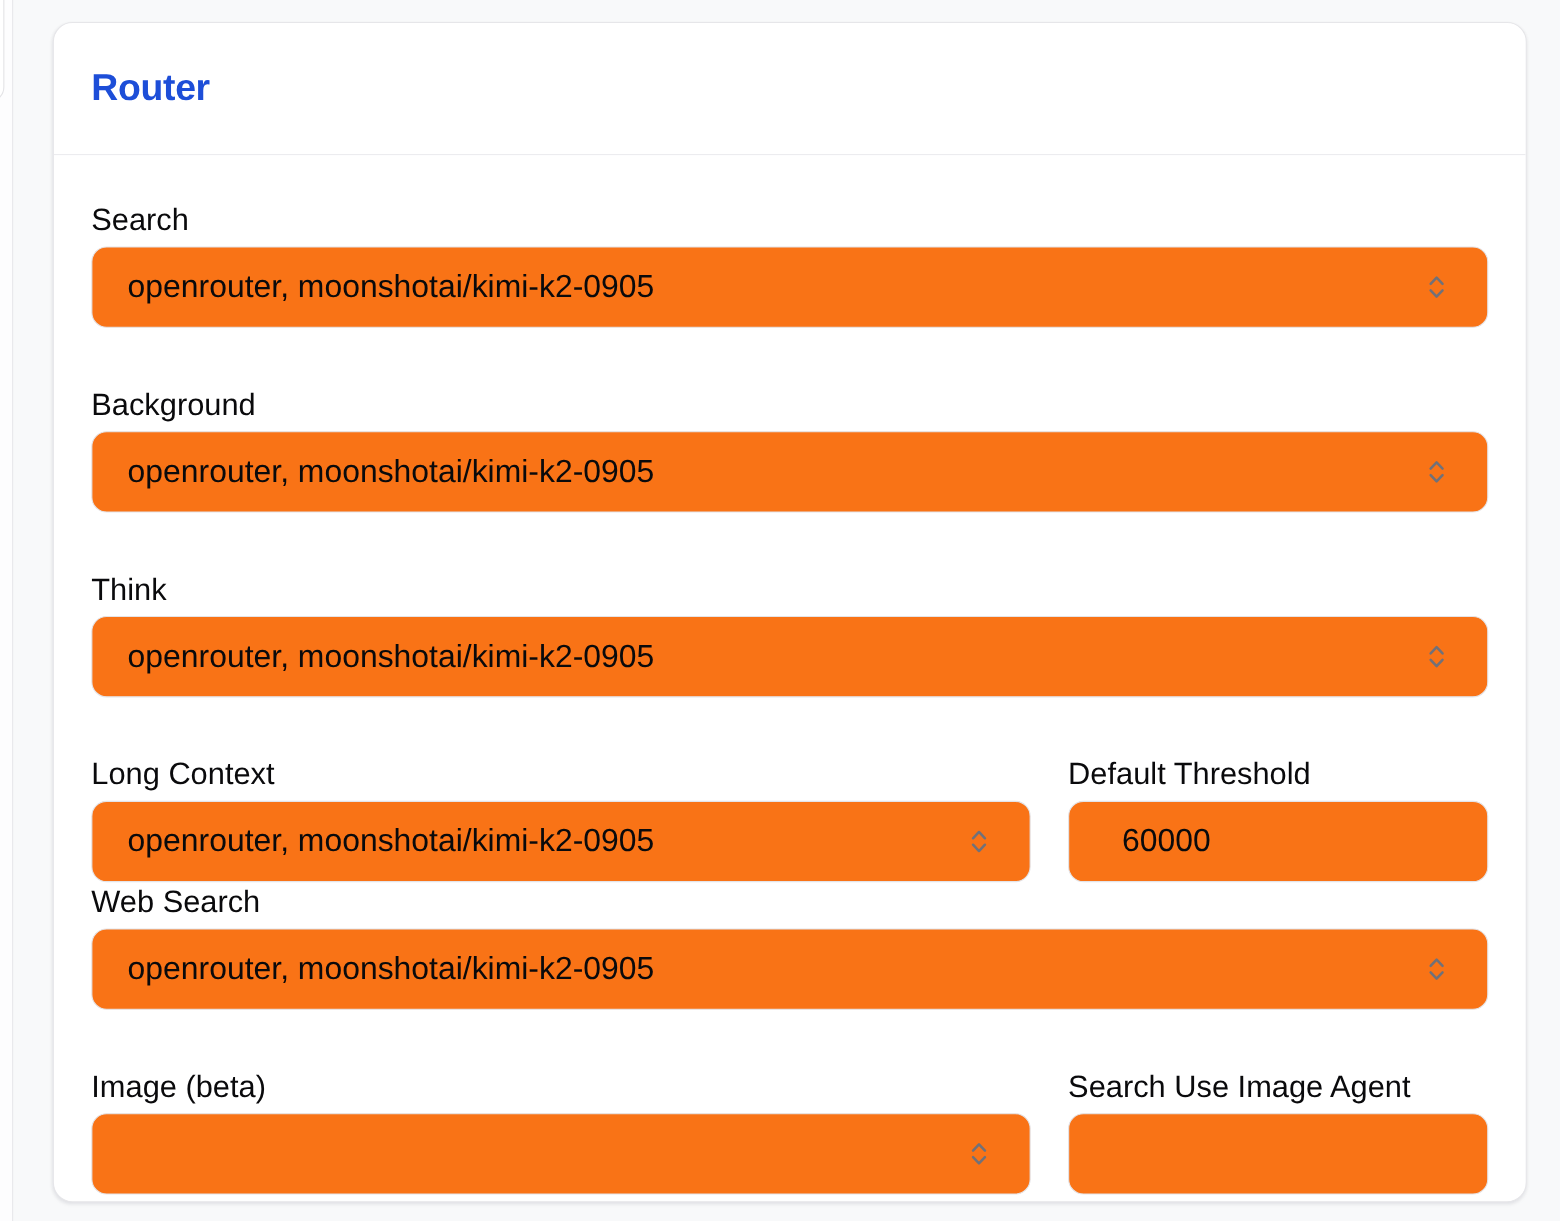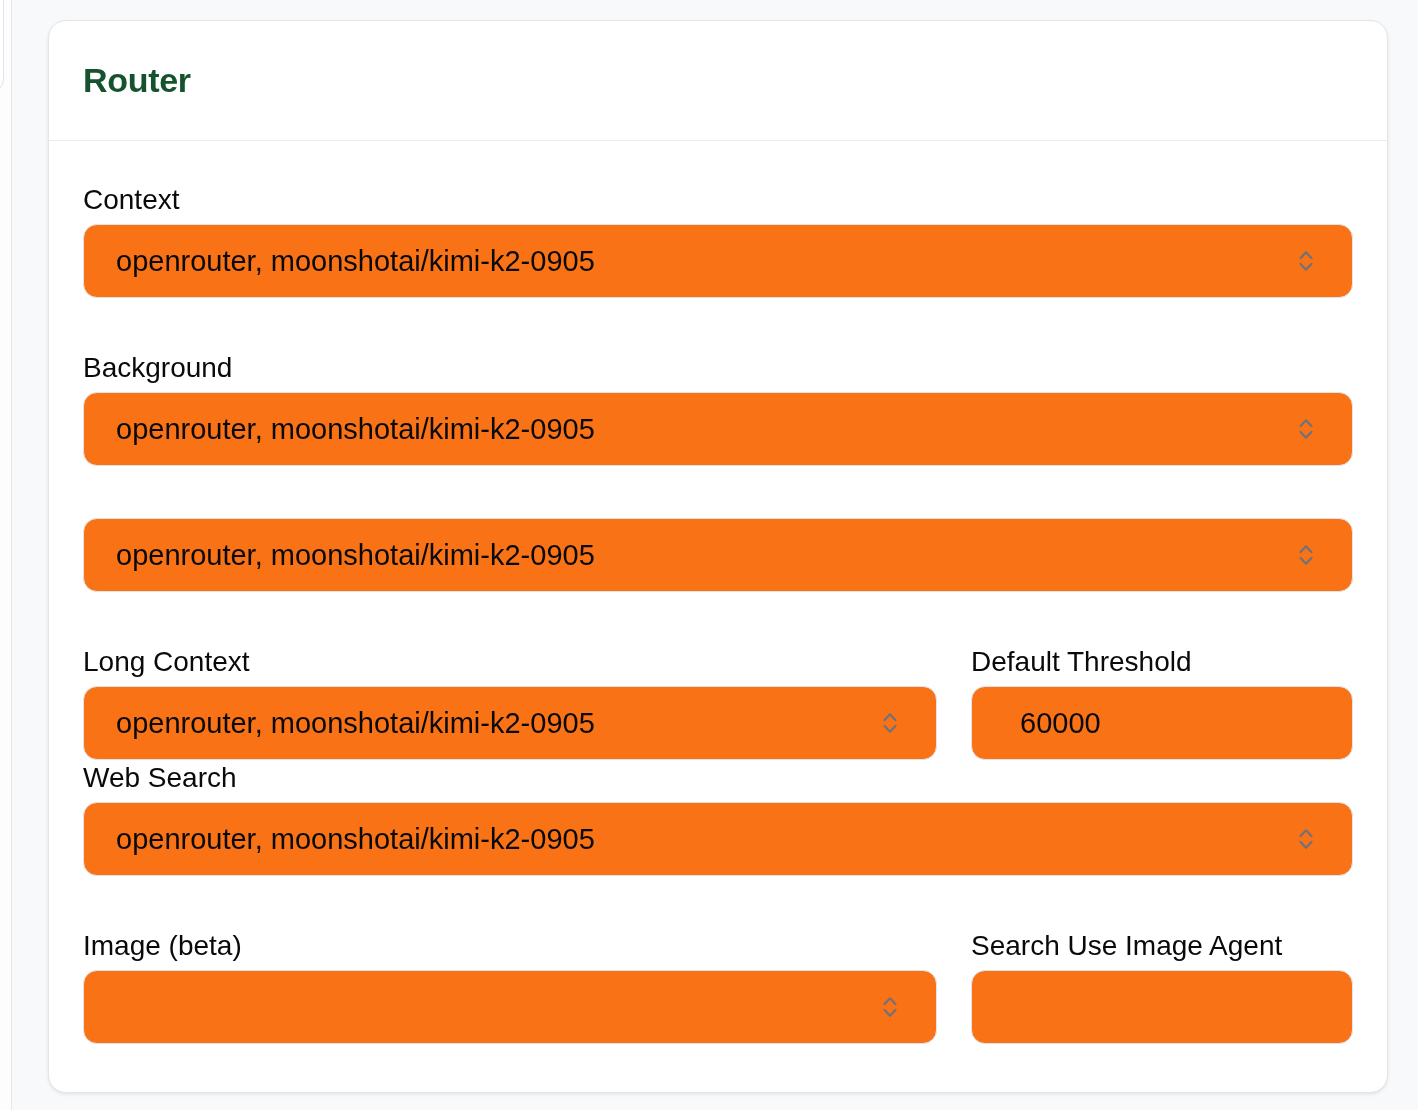--- a/index.html
+++ b/index.html
@@ -41,21 +41,21 @@
   .card-header {
     height: 120px;
     display: flex; align-items: center;
     padding: 0 34px;
     border-bottom: 1px solid #ececef;
   }
   .card-title {
     font-size: 34px;
     font-weight: 700;
     letter-spacing: -0.3px;
-    color: #14532d;
+    color: #1d4ed8;
   }
   .card-body { padding: 41px 34px 34px; }
 
   .field { margin-bottom: 52px; }
   .grid-row {
     display: grid;
     grid-template-columns: 1fr 382px;
     column-gap: 34px;
   }
   .grid-row .field { margin-bottom: 0; }
@@ -108,21 +108,21 @@
   <div class="corner-fragment"></div>
 
   <div class="card">
     <div class="card-header">
       <div class="card-title">Router</div>
     </div>
 
     <div class="card-body">
 
       <div class="field">
-        <div class="field-label">Context</div>
+        <div class="field-label">Search</div>
         <div class="control select" role="button">
           <span class="select-value">openrouter, moonshotai/kimi-k2-0905</span>
           <span class="chevron">
             <svg width="26" height="26" viewBox="0 0 24 24" fill="none" stroke="#717179" stroke-width="2.1" stroke-linecap="round" stroke-linejoin="round">
                 <path d="m7 9.3 5-5.3 5 5.3"></path>
                 <path d="m7 14.7 5 5.3 5-5.3"></path>
               </svg>
           </span>
         </div>
       </div>
@@ -134,20 +134,21 @@
           <span class="chevron">
             <svg width="26" height="26" viewBox="0 0 24 24" fill="none" stroke="#717179" stroke-width="2.1" stroke-linecap="round" stroke-linejoin="round">
                 <path d="m7 9.3 5-5.3 5 5.3"></path>
                 <path d="m7 14.7 5 5.3 5-5.3"></path>
               </svg>
           </span>
         </div>
       </div>
 
       <div class="field">
+        <div class="field-label">Think</div>
         <div class="control select" role="button">
           <span class="select-value">openrouter, moonshotai/kimi-k2-0905</span>
           <span class="chevron">
             <svg width="26" height="26" viewBox="0 0 24 24" fill="none" stroke="#717179" stroke-width="2.1" stroke-linecap="round" stroke-linejoin="round">
                 <path d="m7 9.3 5-5.3 5 5.3"></path>
                 <path d="m7 14.7 5 5.3 5-5.3"></path>
               </svg>
           </span>
         </div>
       </div>

